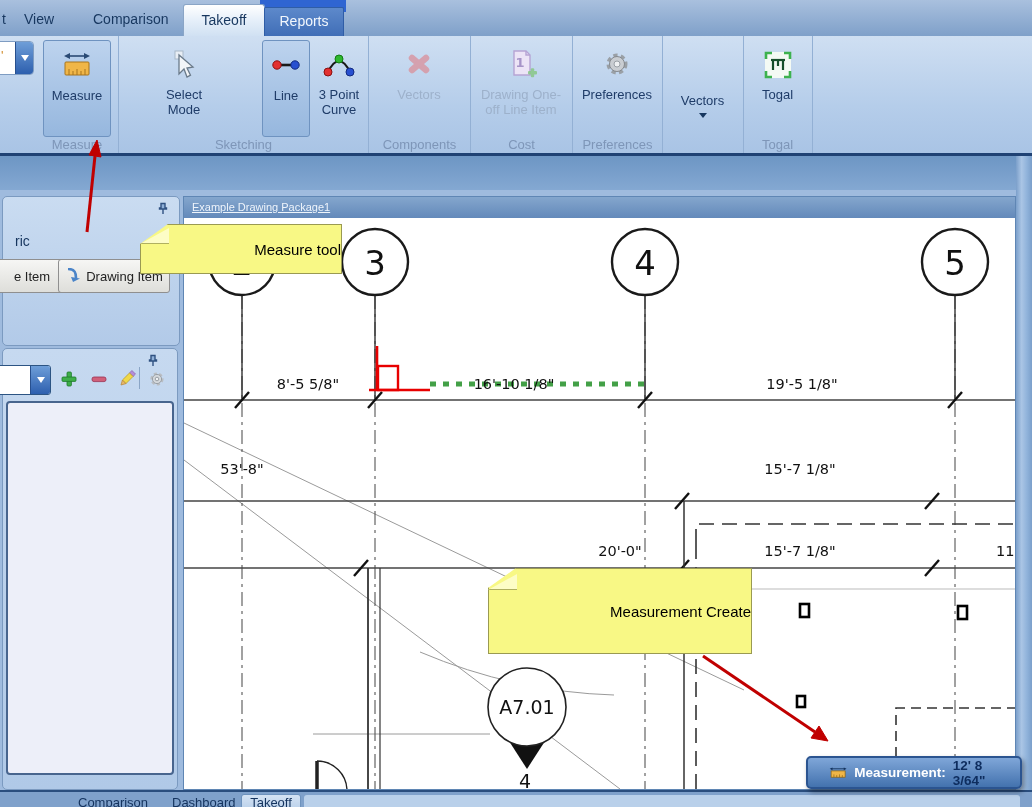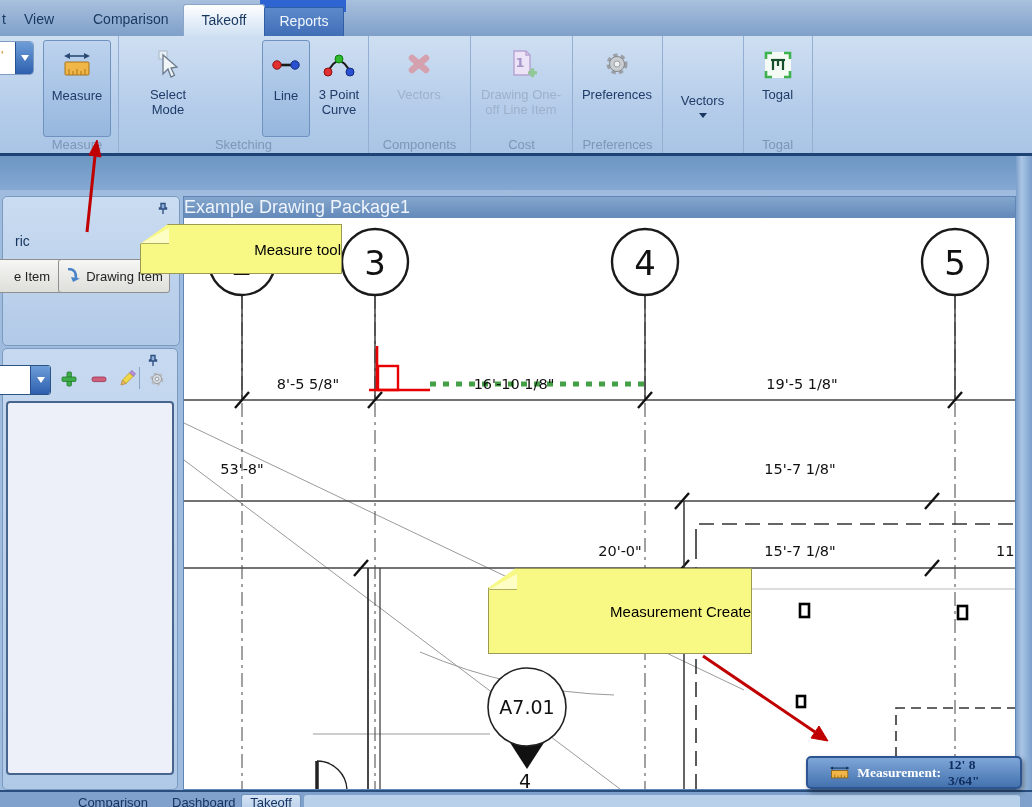--- a/index.html
+++ b/index.html
@@ -61,40 +61,40 @@
   .tool-ico{position:absolute;top:18px;width:24px;height:24px;display:flex;
     align-items:center;justify-content:center;cursor:pointer;}
   .vsep{position:absolute;top:18px;width:1px;height:22px;background:#8aa5c6;}
   .small-combo{position:absolute;left:-6px;top:16px;width:52px;height:28px;
     background:#fff;border:1px solid #2c5483;border-radius:3px;overflow:hidden;}
 
   
   .drawpanel{left:183px;top:196px;width:833px;height:594px;border:1px solid #5f86b4;
     box-sizing:border-box;background:#fff;}
   .drawhead{position:absolute;left:0;top:0;width:100%;height:21px;
-    background:linear-gradient(#84a6cd,#6389ba);color:#eef4fb;font-size:18px;
-    line-height:21px;box-sizing:border-box;}
+    background:linear-gradient(#84a6cd,#6389ba);color:#eef4fb;font-size:11px;
+    line-height:21px;padding-left:8px;box-sizing:border-box;text-decoration:underline;}
   .canvas{position:absolute;left:0;top:21px;width:831px;height:571px;background:#fff;overflow:hidden;}
   .rightstrip{left:1016px;top:156px;width:16px;height:634px;
     background:linear-gradient(90deg,#7b9fca,#aac5e5 35%,#8fb2da 70%,#7b9fca);}
 
   
   .callout{position:absolute;background:#f8f885;border:1px solid #9a9a52;
     clip-path:polygon(28px 0,100% 0,100% 100%,0 100%,0 20px);
     box-shadow:4px 5px 5px rgba(80,80,80,.55);
     display:flex;align-items:center;justify-content:flex-end;
     font-size:15px;color:#000;z-index:40;}
   .fold{position:absolute;left:0;top:6px;width:29px;height:15px;background:#fdfdc6;
     border-bottom:1px solid #b0b060;clip-path:polygon(0 100%,100% 0,100% 100%);z-index:41;}
 
   
   .measbox{left:806px;top:756px;width:216px;height:33px;z-index:45;
     background:linear-gradient(#7fa6d8,#4372ae);border:2px solid #2b5490;border-radius:5px;
     box-shadow:2px 3px 5px rgba(0,0,0,.4);display:flex;align-items:center;
-    padding:0 21px;box-sizing:border-box;gap:7px;font-family:Liberation Serif, serif;}
+    padding:0 21px;box-sizing:border-box;gap:7px;}
   .measlabel{font-size:13.5px;font-weight:bold;color:#fff;}
   .measval{font-size:13.5px;font-weight:bold;color:#0e2d5e;}
 
   
   .bottombar{left:0;top:790px;width:1032px;height:17px;background:#7fa1cb;
     border-top:2px solid #2a4e7e;box-sizing:border-box;overflow:hidden;}
   .btab{position:absolute;top:3px;font-size:13px;color:#14335e;}
   .btab-active{position:absolute;left:241px;top:2px;width:58px;height:15px;
     background:linear-gradient(#d5e3f4,#b9d0ea);border:1px solid #6d92bd;border-radius:3px 3px 0 0;
     font-size:13px;color:#14335e;text-align:center;}
@@ -141,21 +141,21 @@
             <line x1="24" y1="20" x2="24" y2="26"></line>
           </g>
         </svg>
       </div>
       <div class="rlabel">Measure</div>
     </div>
     <div class="rglabel">Measure</div>
   </div>
 
   <div class="rgroup" style="left:119px;width:249px">
-    <div class="rbtn" style="left:20px;width:58px">
+    <div class="rbtn" style="left:36px;width:58px">
       <div class="ricon">
         <svg width="30" height="32" viewBox="0 0 30 32">
           <rect x="6" y="2" width="8" height="8" fill="#e8eef5" stroke="#a8b8c8"></rect>
           <polygon points="10,6 10,25 15,20 18,28 21.5,26.2 18,19 24,18" fill="#f2f5f8" stroke="#6a7a8a" stroke-width="1.3"></polygon>
         </svg>
       </div>
       <div class="rlabel">Select Mode</div>
     </div>
     <div class="rbtn hi" style="left:143px;width:46px">
       <div class="ricon">

